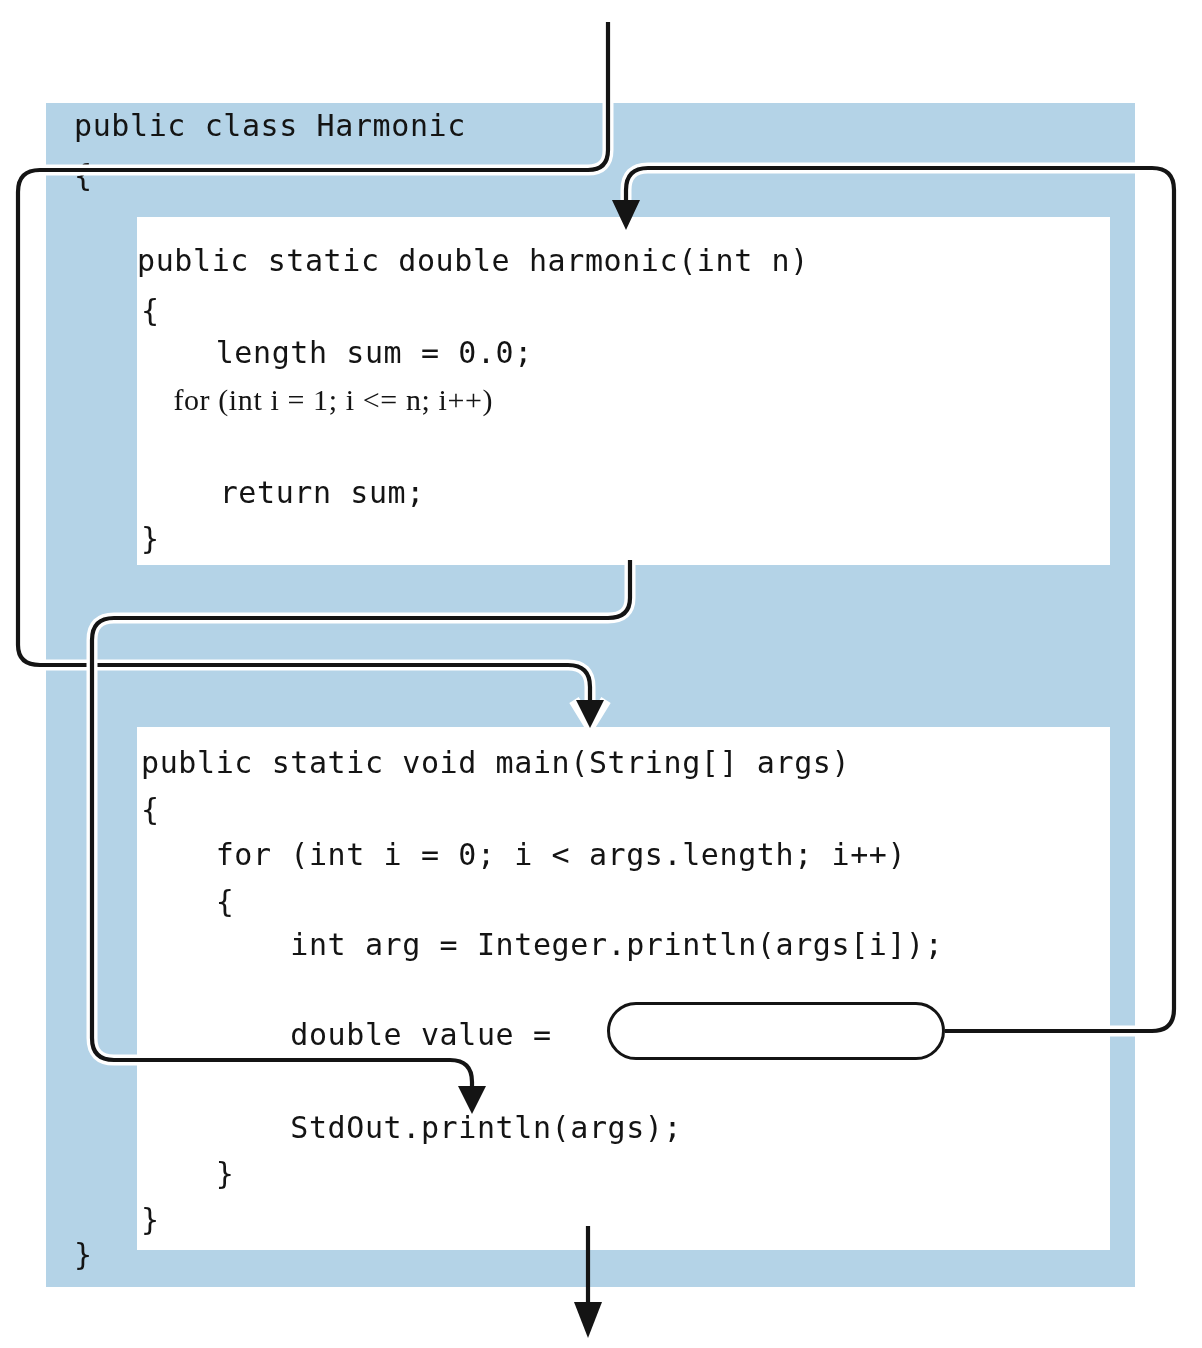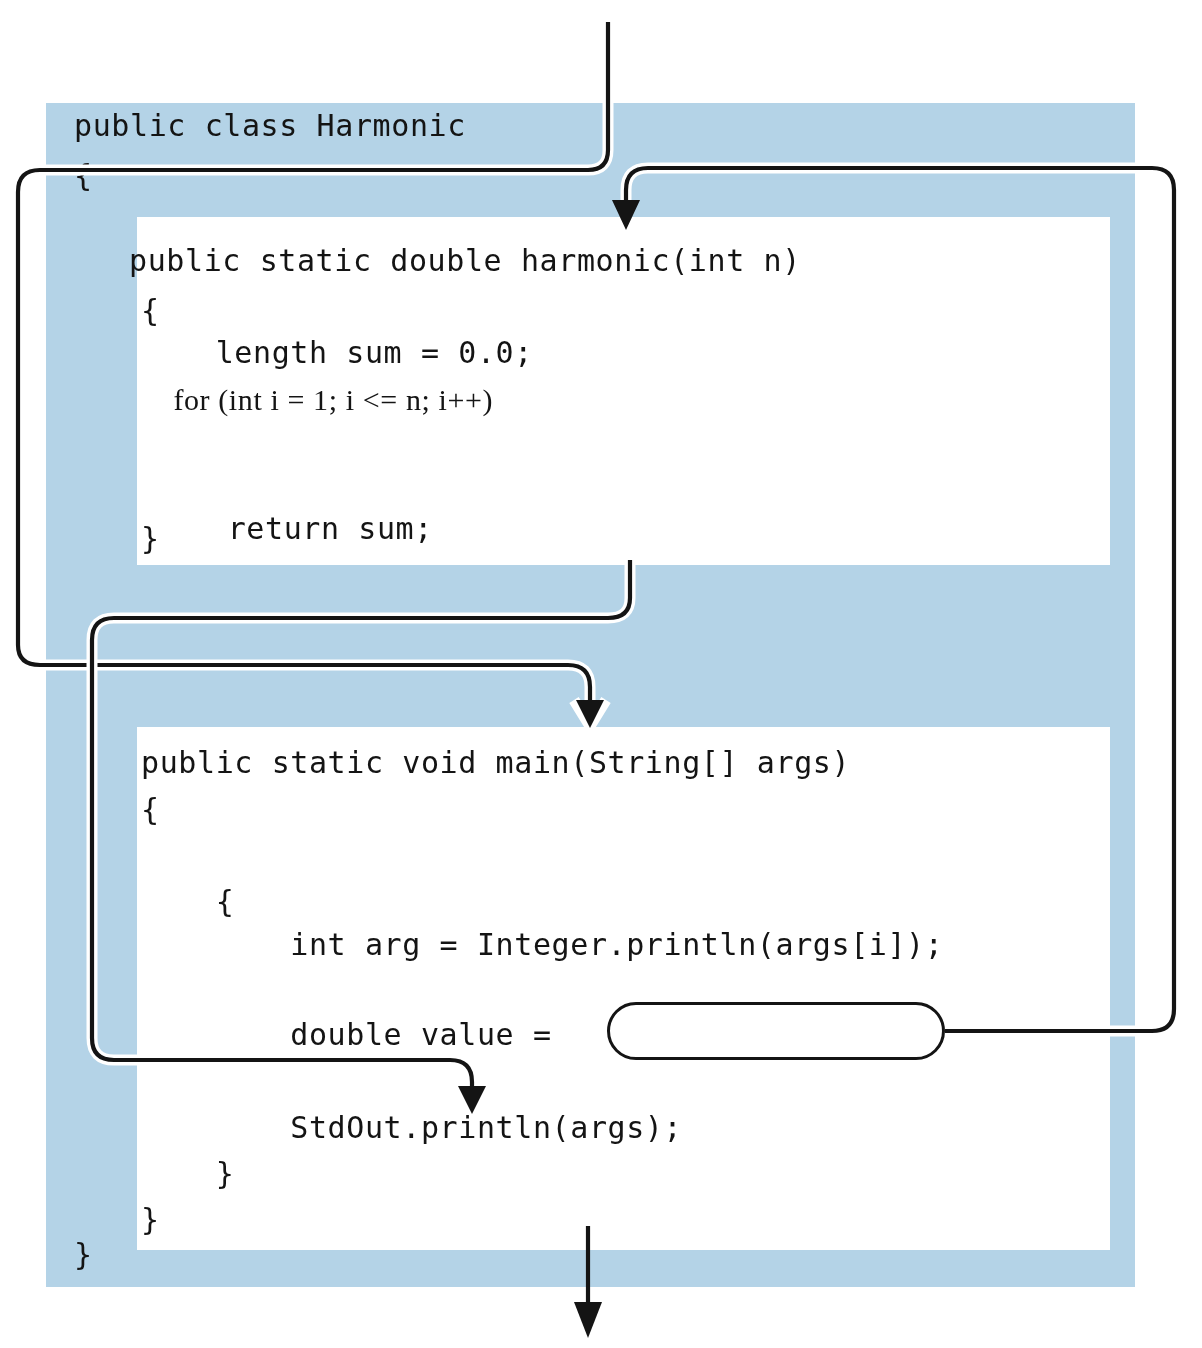--- a/index.html
+++ b/index.html
@@ -89,29 +89,30 @@
 
   <div id="panel"></div>
 
   <div class="whitebox" id="box-harmonic"></div>
   <div class="whitebox" id="box-main"></div>
 
   <div class="codeline" style="left:74px; top:111px;">public class Harmonic</div>
   <div class="codeline" style="left:74px; top:161px;">{</div>
   <div class="codeline" style="left:74px; top:1240px;">}</div>
 
-  <div class="codeline" style="left:129px; top:246px;text-align:center;">public static double harmonic(int n)</div>
+  <div class="codeline" style="left:137px; top:246px;text-align:center;">public static double harmonic(int n)</div>
   <div class="codeline" style="left:141px; top:296px;">{</div>
   <div class="codeline" style="left:141px; top:338px;">    length sum = 0.0;</div>
   <div class="codeline" style="left:141px; top:385px;font-family:Liberation Serif, serif;">    for (int i = 1; i &lt;= n; i++)</div>
-  <div class="codeline" style="left:153px; top:478px;margin-top:36px;">    return sum;</div>
+  <div class="codeline" style="left:145px; top:478px;">    return sum;</div>
   <div class="codeline" style="left:141px; top:524px;">}</div>
 
   <div class="codeline" style="left:141px; top:748px;">public static void main(String[] args)</div>
   <div class="codeline" style="left:141px; top:795px;">{</div>
+  <div class="codeline" style="left:141px; top:840px;">    for (int i = 0; i &lt; args.length; i++)</div>
   <div class="codeline" style="left:141px; top:887px;">    {</div>
   <div class="codeline" style="left:141px; top:930px;">        int arg = Integer.println(args[i]);</div>
   <div class="codeline" style="left:141px; top:992px;margin-top:28px;">        double value = </div>
   <div class="codeline" style="left:141px; top:1113px;">        StdOut.println(args);</div>
   <div class="codeline" style="left:141px; top:1159px;">    }</div>
   <div class="codeline" style="left:141px; top:1205px;">}</div>
 
   <div class="pill"></div>
 
   <svg id="svg-arrows" viewBox="0 0 1202 1348">

